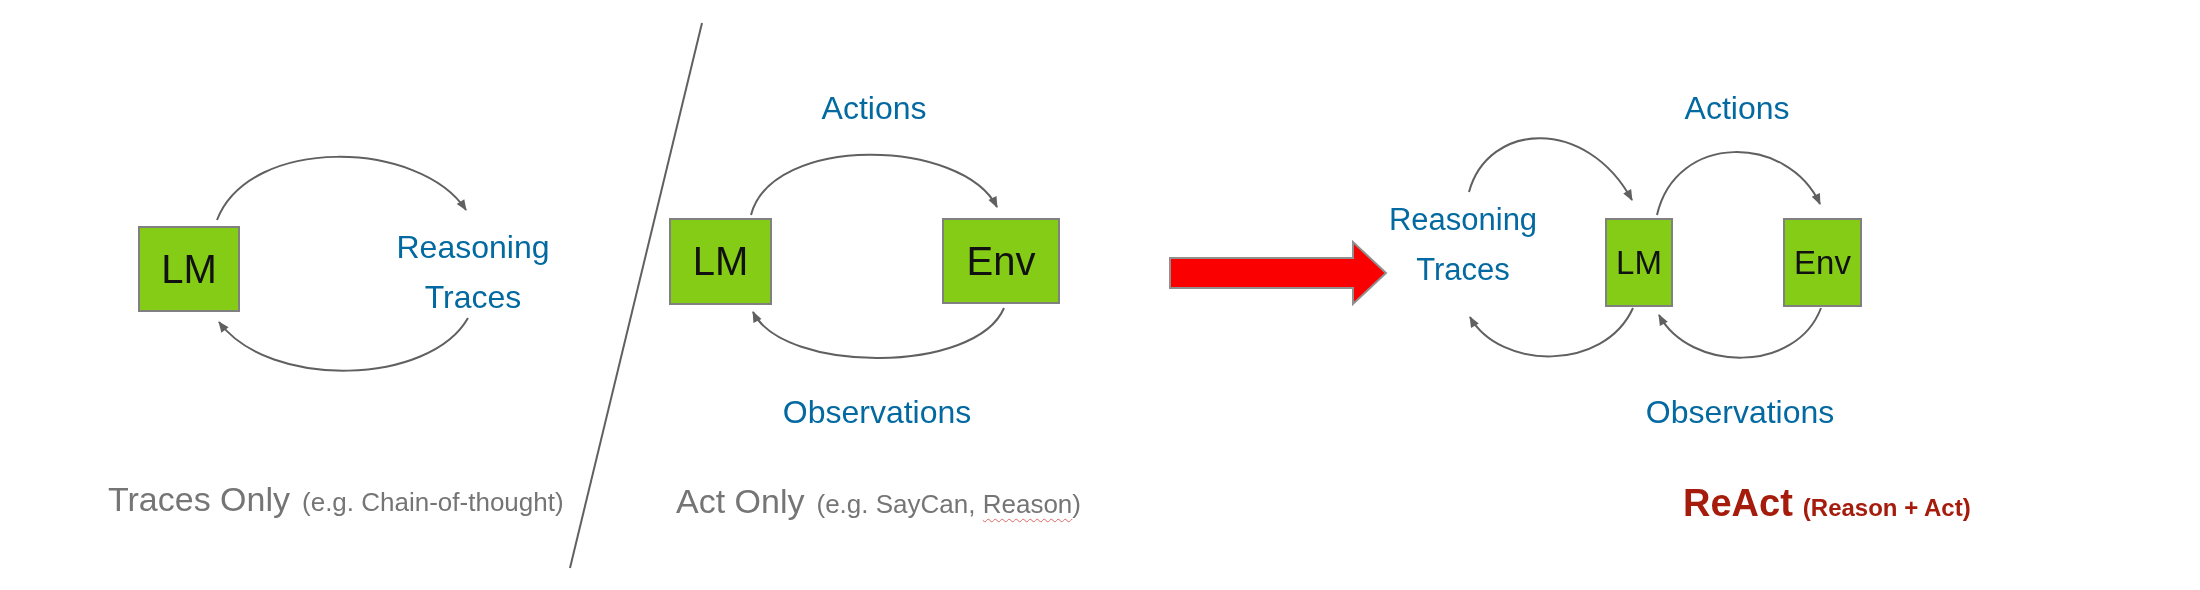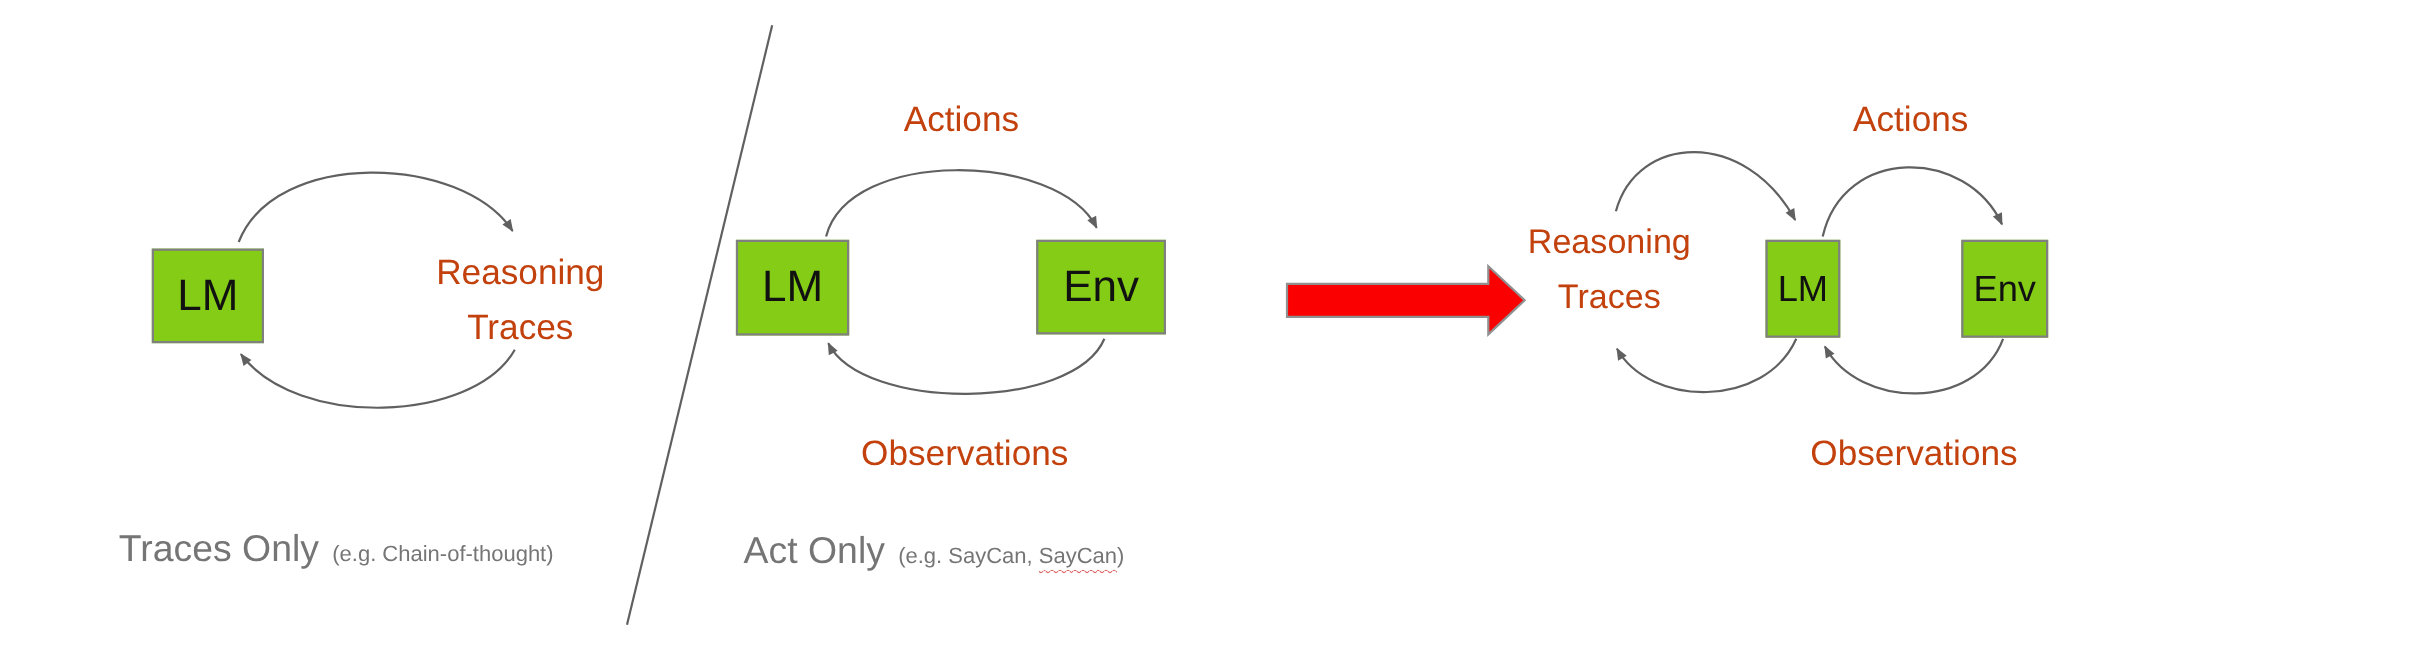--- a/index.html
+++ b/index.html
@@ -28,40 +28,40 @@
     font-weight: 500;
   }
   #p1-lm  { left: 138px;  top: 226px; width: 102px; height: 86px; font-size: 40px; }
   #p2-lm  { left: 669px;  top: 218px; width: 103px; height: 87px; font-size: 40px; }
   #p2-env { left: 942px;  top: 218px; width: 118px; height: 86px; font-size: 40px; }
   #p3-lm  { left: 1605px; top: 218px; width: 68px;  height: 89px; font-size: 33px; }
   #p3-env { left: 1783px; top: 218px; width: 79px;  height: 89px; font-size: 33px; }
 
   .diagram-label {
     position: absolute;
-    color: #c2410c;
+    color: #0369a1;
     font-size: 32px;
     text-align: center;
     white-space: nowrap;
   }
   #p1-loop-label   { left: 323px;  top: 222px; width: 300px; line-height: 50px; }
   #p3-reasoning-label { left: 1343px; top: 195px; width: 240px; line-height: 50px; font-size: 31px; }
   #p2-actions      { left: 774px;  top: 90px;  width: 200px; }
   #p2-observations { left: 727px;  top: 394px; width: 300px; }
   #p3-actions      { left: 1637px; top: 90px;  width: 200px; }
   #p3-observations { left: 1590px; top: 394px; width: 300px; }
 
   .caption {
     position: absolute;
     color: #757575;
     font-size: 34px;
     white-space: nowrap;
   }
   .caption .note {
-    font-size: 20px;
+    font-size: 26px;
     margin-left: 12px;
     white-space: pre;
   }
   .caption .note span { white-space: pre; margin-top: 34px; }
   #p1-caption { left: 108px; top: 480px; }
   #p2-caption { left: 676px; top: 482px; }
   #p3-caption {
     left: 1683px; top: 482px;
     color: #a61c0c;
     font-weight: bold;
@@ -118,29 +118,32 @@
 
   <div class="diagram-label" id="p2-actions">Actions</div>
   <div class="box" id="p2-lm">
     <span>LM</span>
   </div>
   <div class="box" id="p2-env">
     <span>Env</span>
   </div>
   <div class="diagram-label" id="p2-observations">Observations</div>
   <div class="caption" id="p2-caption">
-    <span>Act Only</span><span class="note"><span>(e.g. SayCan, </span><span class="wavy">SayCan</span><span>)</span></span>
+    <span>Act Only</span><span class="note"><span>(e.g. SayCan, </span><span class="wavy">Reason</span><span>)</span></span>
   </div>
 
   <div class="diagram-label" id="p3-reasoning-label">
     <div>Reasoning</div>
     <div>Traces</div>
   </div>
   <div class="diagram-label" id="p3-actions">Actions</div>
   <div class="box" id="p3-lm">
     <span>LM</span>
   </div>
   <div class="box" id="p3-env">
     <span>Env</span>
   </div>
   <div class="diagram-label" id="p3-observations">Observations</div>
+  <div class="caption" id="p3-caption">
+    <span>ReAct</span><span class="note">(Reason + Act)</span>
+  </div>
 
 </div>
 
 </body></html>

